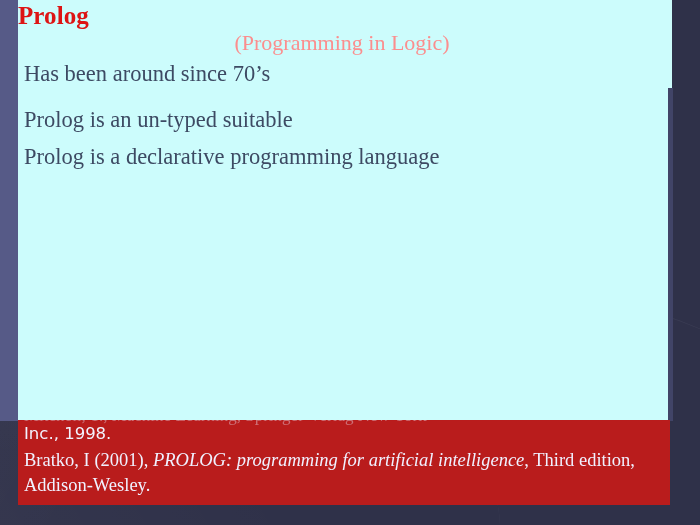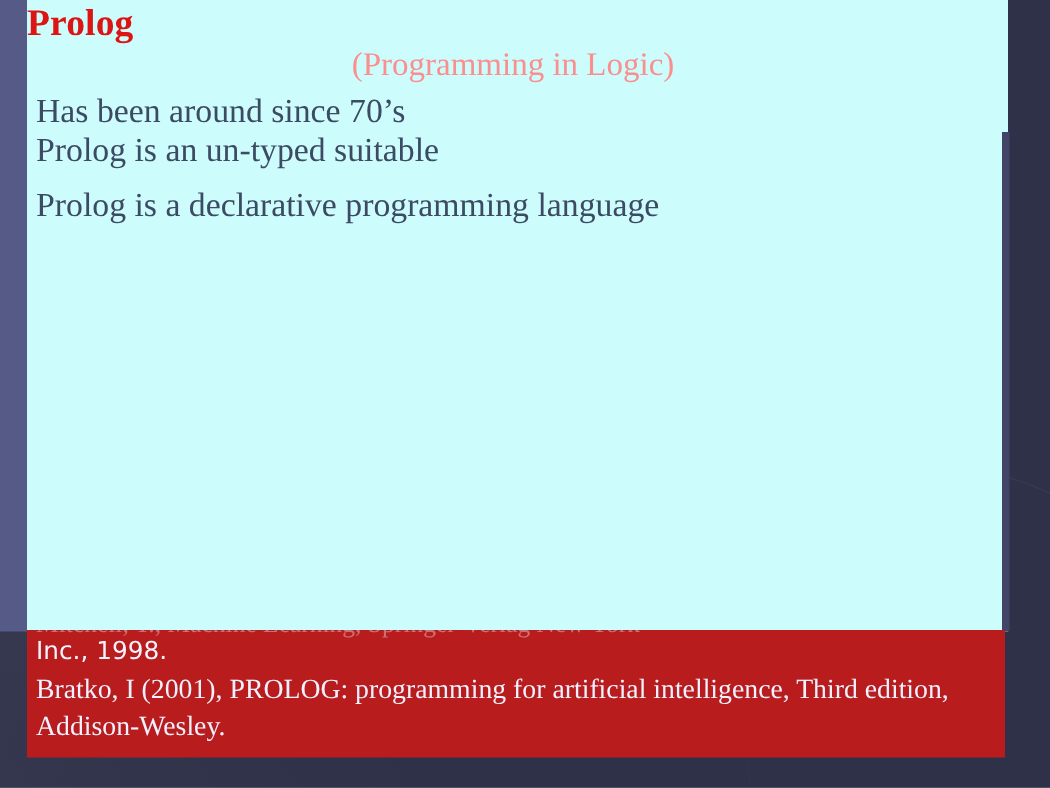--- a/index.html
+++ b/index.html
@@ -116,21 +116,21 @@
     margin: 6px 0 0 0;
     padding: 0 10px 0 6px;
   }
   #bullet-list li {
     color: #3d4a63;
     font-size: 22.5px;
     line-height: 1.16;
     margin: 0 0 10.5px 0;
   }
   #bullet-list li.tight {
-    margin-bottom: 0;
+    margin-bottom: 20px;
   }
 
   
   #refs-overlay {
     position: absolute;
     left: 18px;
     top: 420px;
     width: 652px;
     height: 85px;
     background: #b91c1c;
@@ -160,20 +160,21 @@
   #refs-line-bratko {
     position: absolute;
     left: 6px;
     top: 28px;
     width: 628px;
     color: #f0f1ff;
     font-size: 18.5px;
     line-height: 1.33;
   }
   #refs-line-bratko .ital {
+    font-style: italic;
   }
 </style>
 </head>
 <body>
 
 <div id="stage">
 
   <div id="backdrop-sheen"></div>
   <div id="backdrop-arc"></div>
   <div id="backdrop-arc2"></div>

